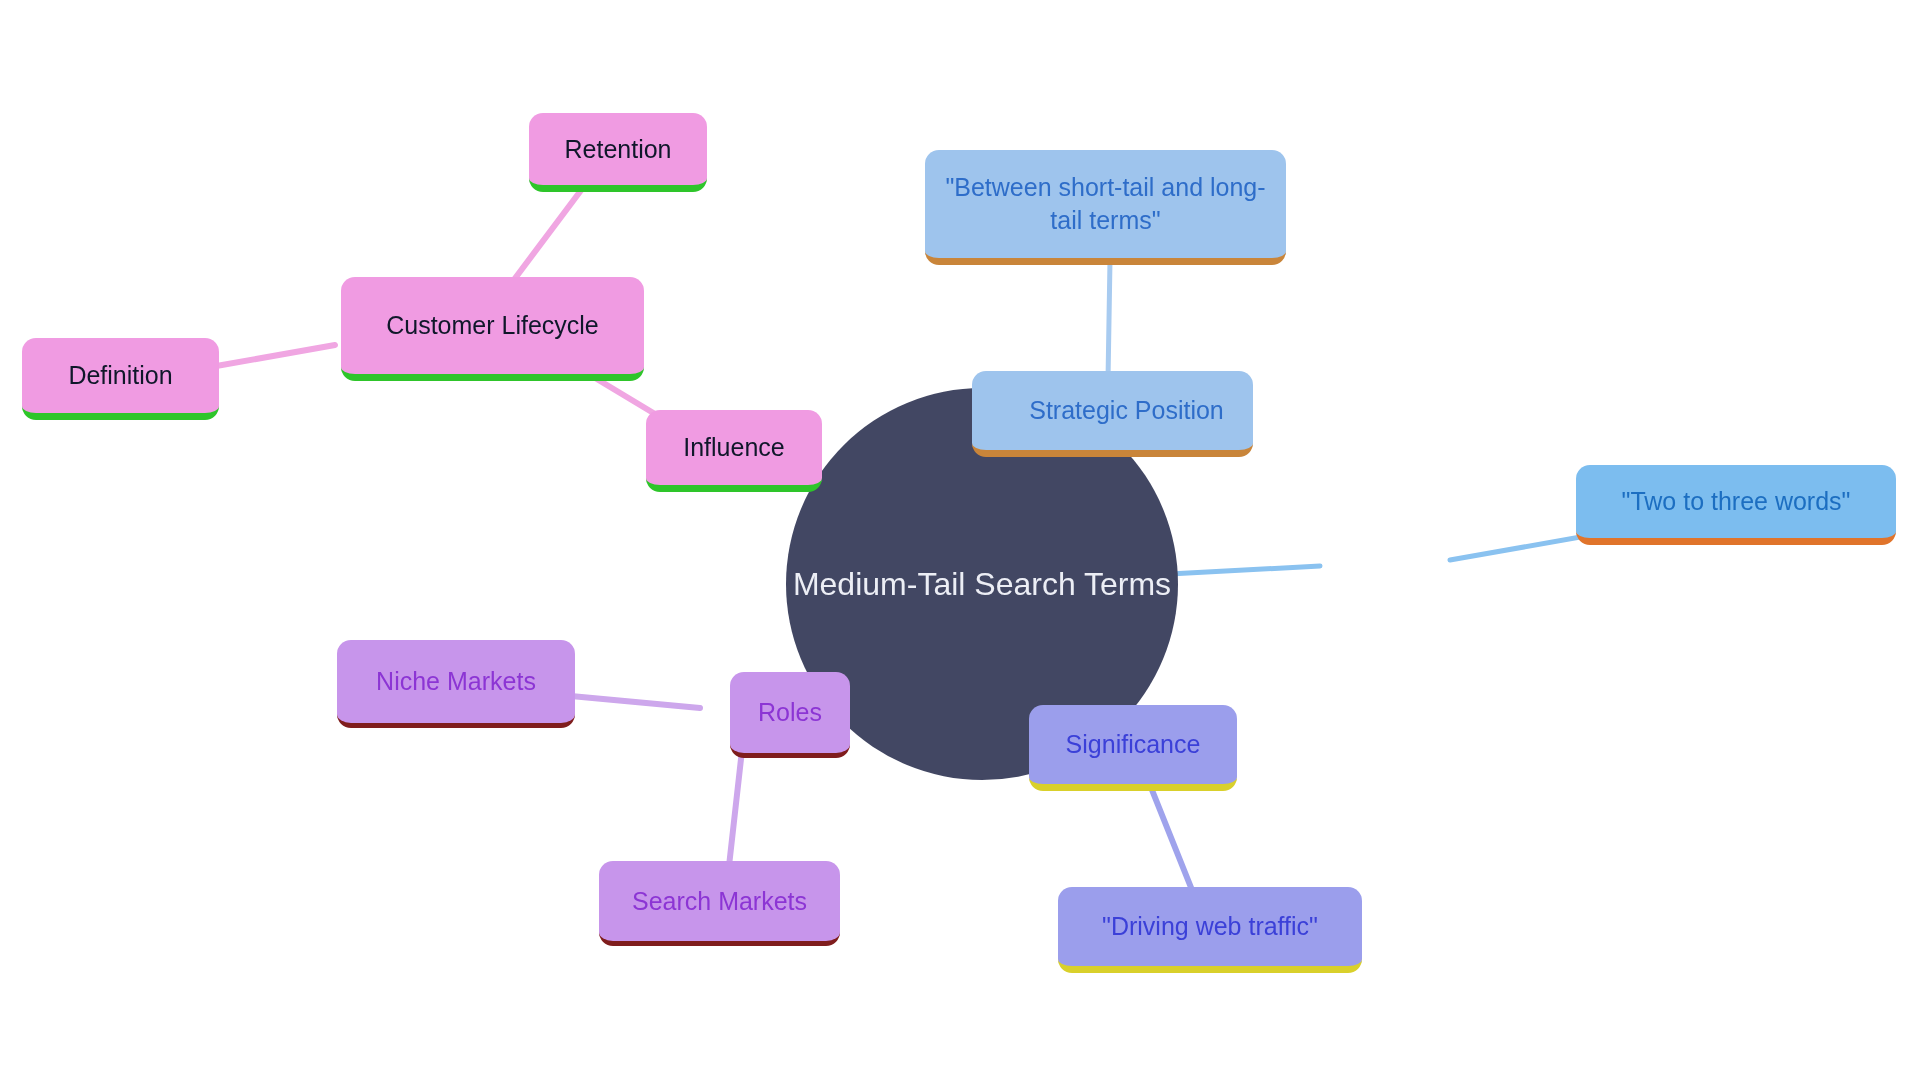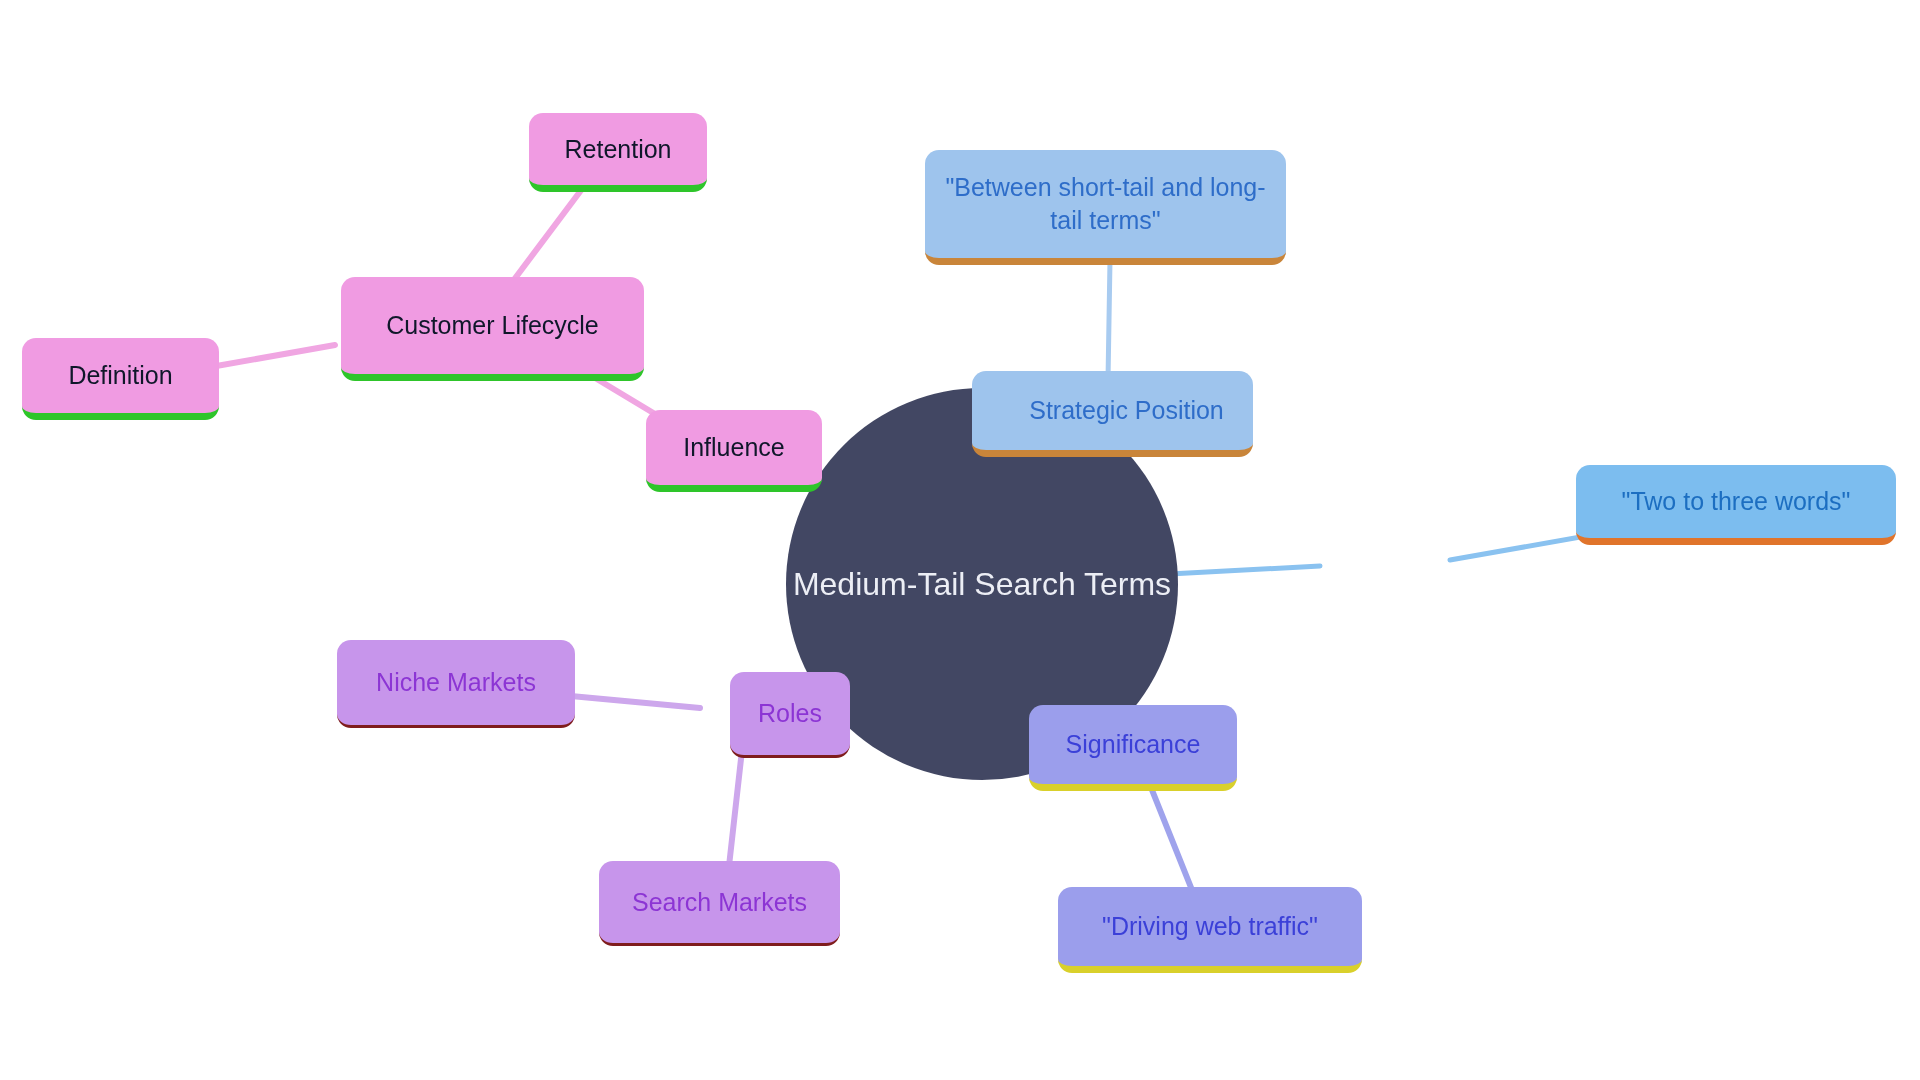--- a/index.html
+++ b/index.html
@@ -49,21 +49,21 @@
     align-items: center;
     justify-content: center;
     text-align: center;
     font-size: 32px;
     cursor: pointer;
   }
   
   .p-skyblue { background: #9ec4ed; border-bottom: 7px solid #c9853a; color: #2e6dc9; }
   .p-blue    { background: #7cbdef; border-bottom: 7px solid #e0742b; color: #1c6ec1; }
   .p-peri    { background: #9b9eec; border-bottom: 7px solid #d9d02b; color: #3b40d8; }
-  .p-purple  { background: #c795eb; border-bottom: 3px solid #7f1d1d; color: #8c35d4; }
+  .p-purple  { background: #c795eb; border-bottom: 5px solid #7f1d1d; color: #8c35d4; }
   .p-pink    { background: #f09be2; border-bottom: 7px solid #2ec52a; color: #0f172a; }
 
   
   .n-retention           { left: 529px;  top: 113px; width: 178px; height: 79px; }
   .n-between             { left: 925px;  top: 150px; width: 361px; height: 115px; }
   .n-customer-lifecycle  { left: 341px;  top: 277px; width: 303px; height: 104px; }
   .n-acquisition         { left: 22px;   top: 338px; width: 197px; height: 82px; }
   .n-strategic-position  { left: 972px;  top: 371px; width: 281px; height: 86px; padding-left: 44px; }
   .n-influence           { left: 646px;  top: 410px; width: 176px; height: 82px; }
   .n-two-to-three        { left: 1576px; top: 465px; width: 320px; height: 80px; }

